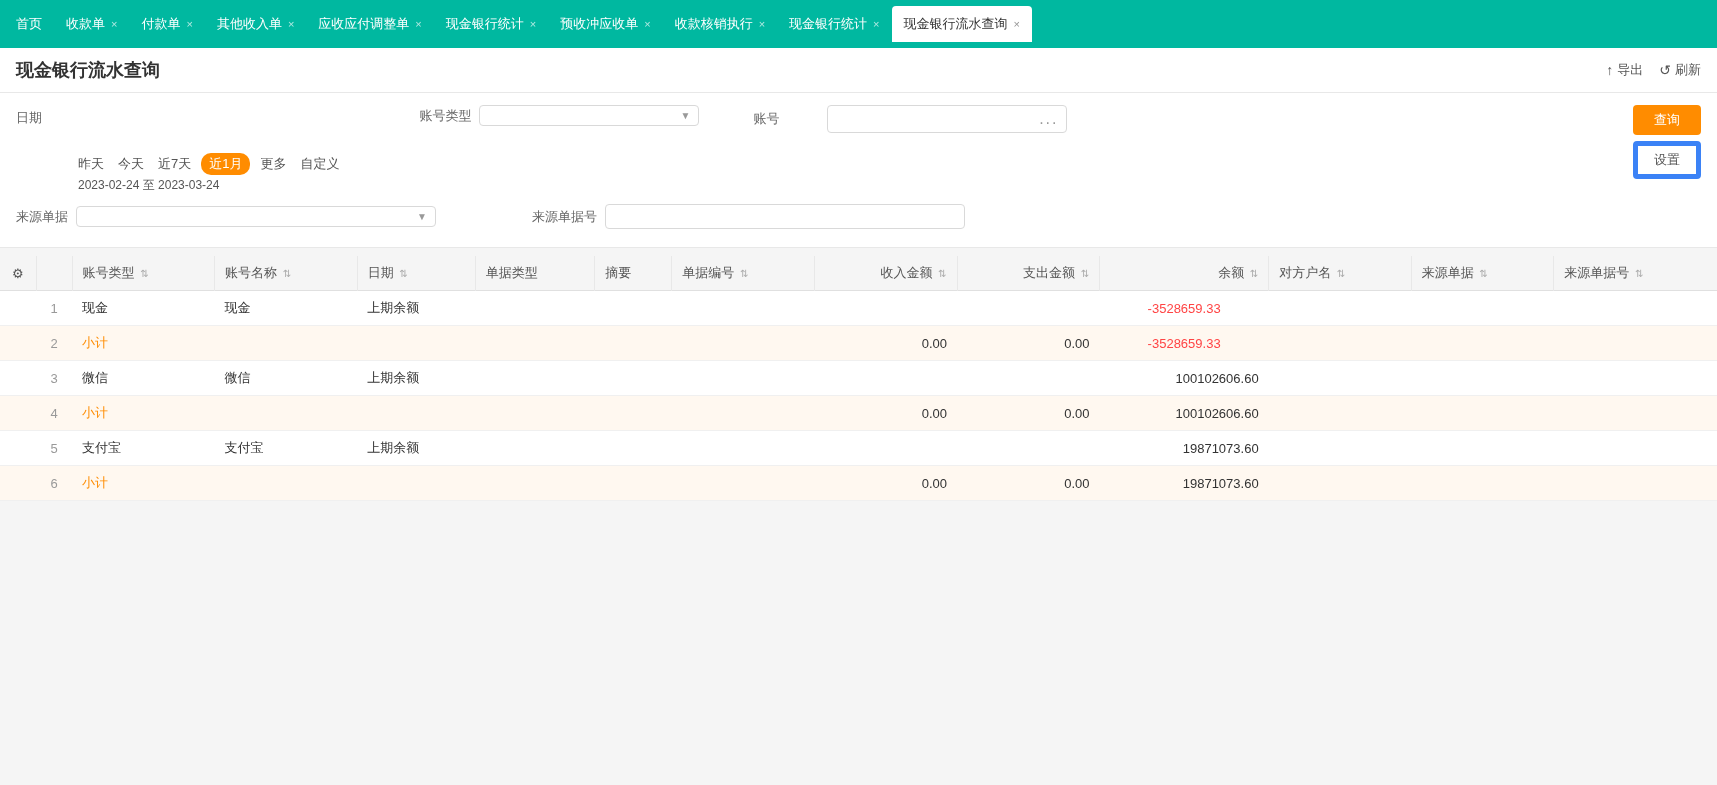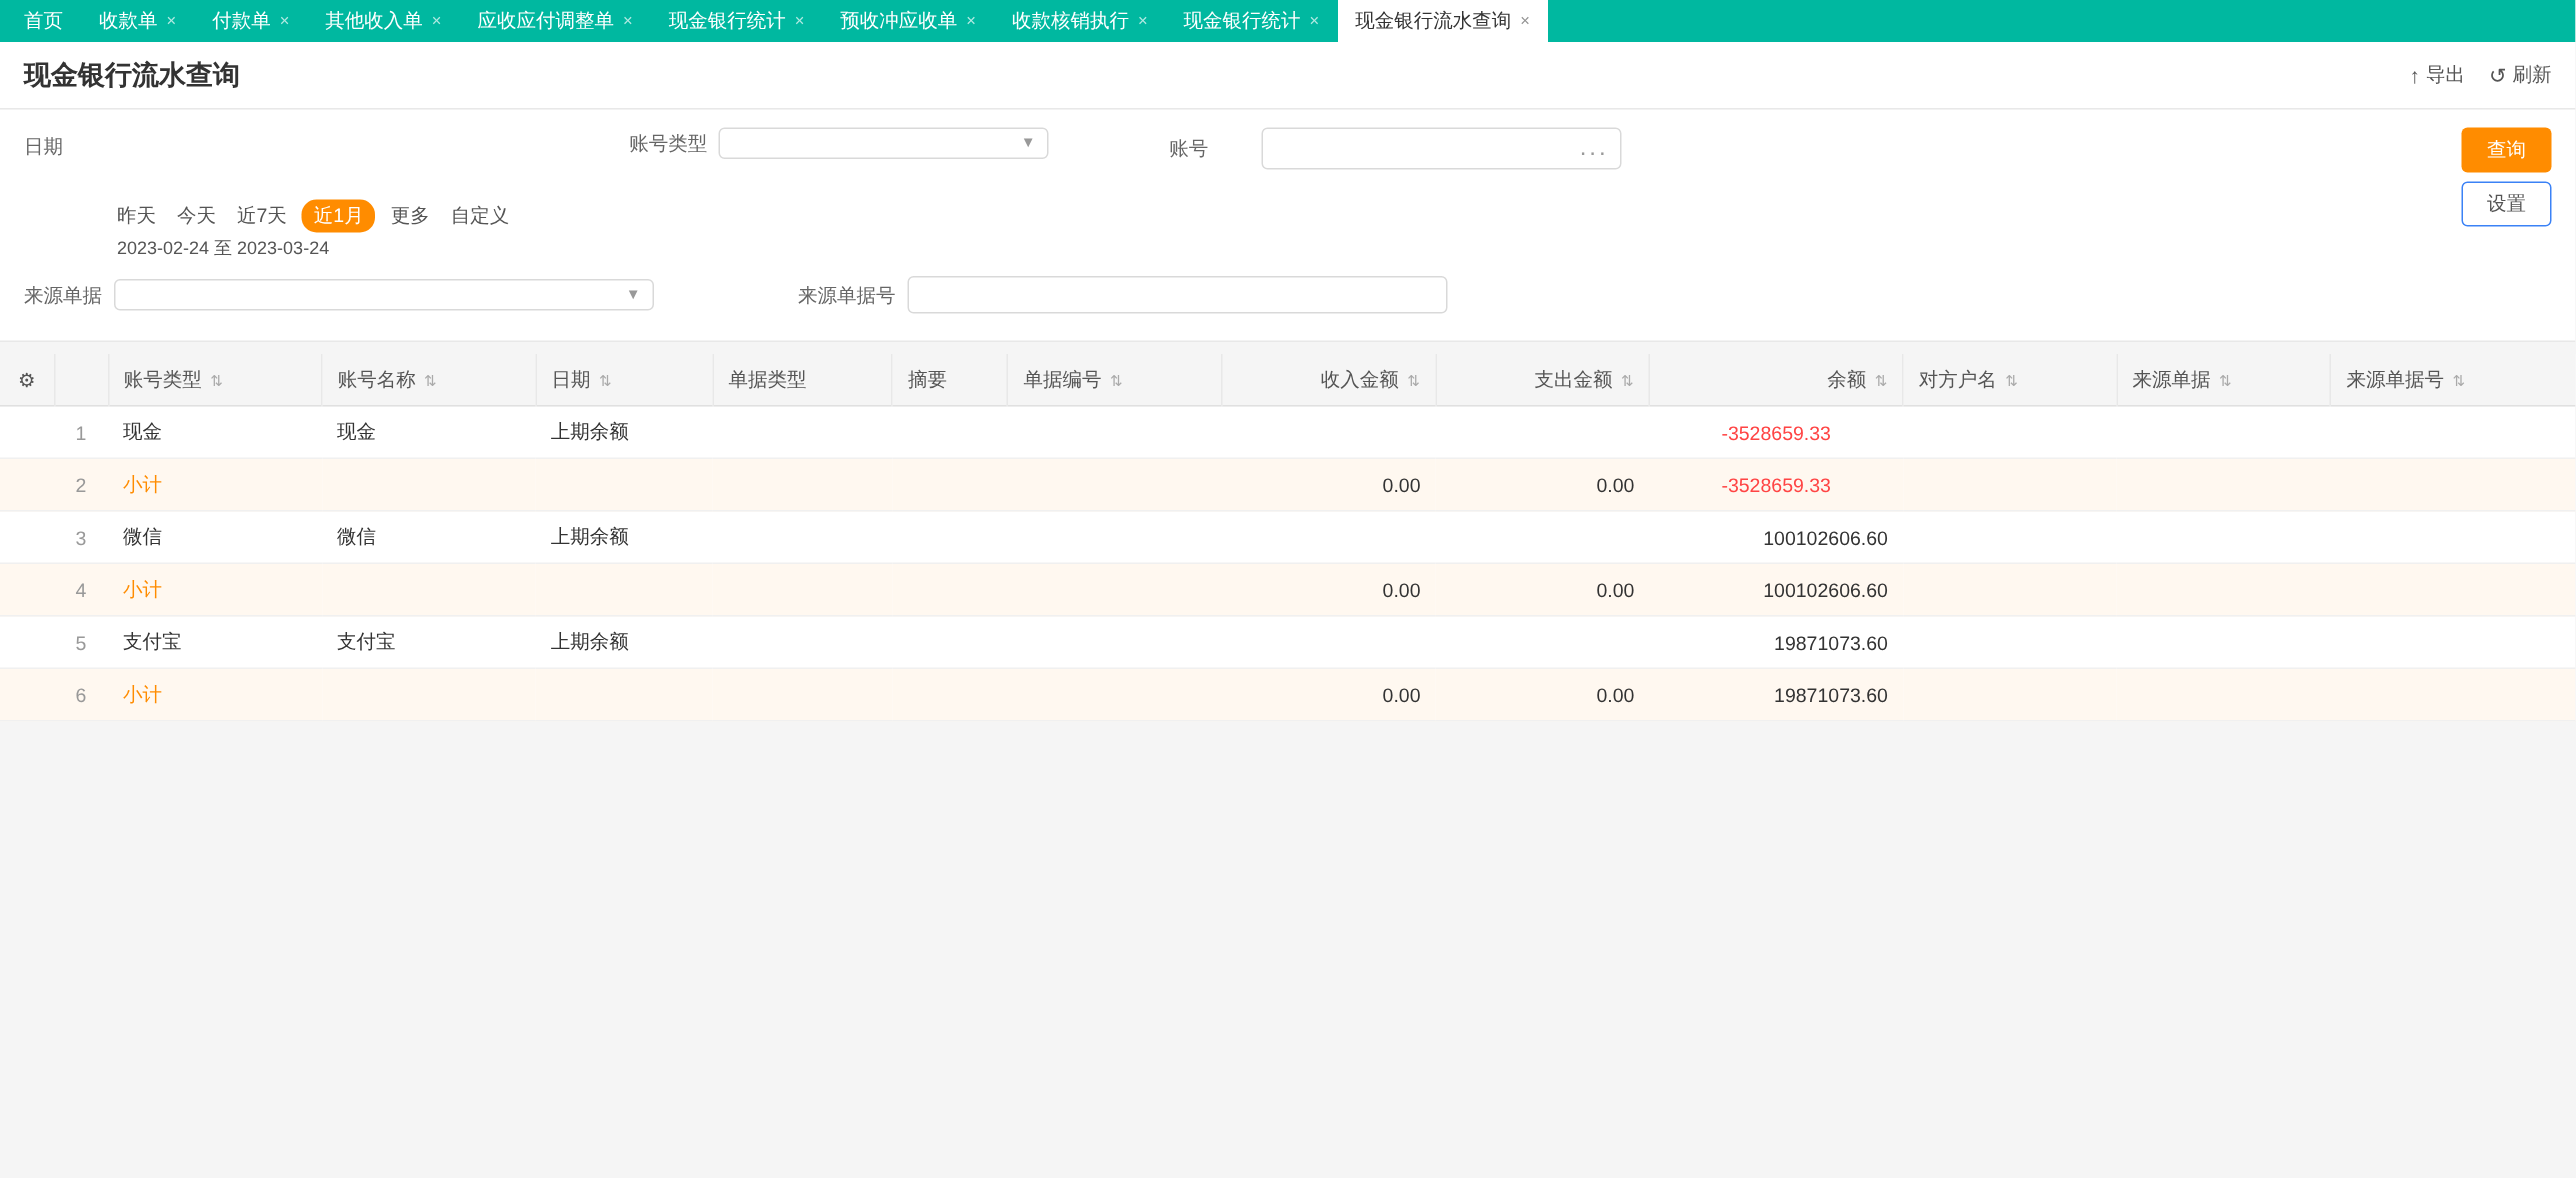--- a/index.html
+++ b/index.html
@@ -3,21 +3,21 @@
   <meta charset="utf-8">
   <style>
     * { box-sizing: border-box; margin: 0; padding: 0; font-family: 'Microsoft YaHei', Arial, sans-serif; font-size: 13px; }
     body { background: #f5f5f5; }
 
     
     .top-nav {
       background: #00b8a0;
       display: flex;
       align-items: center;
-      height: 28px;
+      height: 48px;
       padding: 0 4px;
       overflow: hidden;
     }
     .nav-item {
       color: #fff;
       padding: 0 12px;
       height: 36px;
       display: flex;
       align-items: center;
       cursor: pointer;
@@ -112,21 +112,21 @@
       color: #fff;
       border: none;
       border-radius: 4px;
       padding: 6px 16px;
       cursor: pointer;
       font-size: 13px;
     }
     .btn-settings {
       background: #fff;
       color: #555;
-      border: 1px solid #3b82f6;
+      border: 5px solid #3b82f6;
       border-radius: 4px;
       padding: 5px 16px;
       cursor: pointer;
       font-size: 13px;
     }
     .collapse-bar {
       text-align: center;
       padding: 6px 0 2px 0;
       color: #00b8a0;
       cursor: pointer;
@@ -255,21 +255,21 @@
     </div>
 
     <div style="display:flex; align-items:center; gap:8px; margin-left:60px;">
       <span class="filter-label">账号类型</span>
       <div class="filter-select" style="min-width:220px;">
         <span style="color:#bbb;"></span>
         <span class="chevron-down">▼</span>
       </div>
     </div>
 
-    <div style="display:flex; align-items:center; gap:12px; margin-left:64px;">
+    <div style="display:flex; align-items:center; gap:24px; margin-left:38px;">
       <span class="filter-label">账号</span>
       <div style="display:flex; align-items:center; border:1px solid #d9d9d9; border-radius:4px; padding: 4px 8px; min-width:240px; background:#fff;">
         <input type="text" style="border: none; outline: none; flex: 1 1 0%; font-size: 13px; color: rgb(85, 85, 85);" placeholder="">
         <span class="dots-btn">...</span>
       </div>
     </div>
 
     <div style="display:flex; flex-direction:column; gap:6px; margin-left:auto;">
       <button class="btn-query">查询</button>
       <button class="btn-settings">设置</button>

